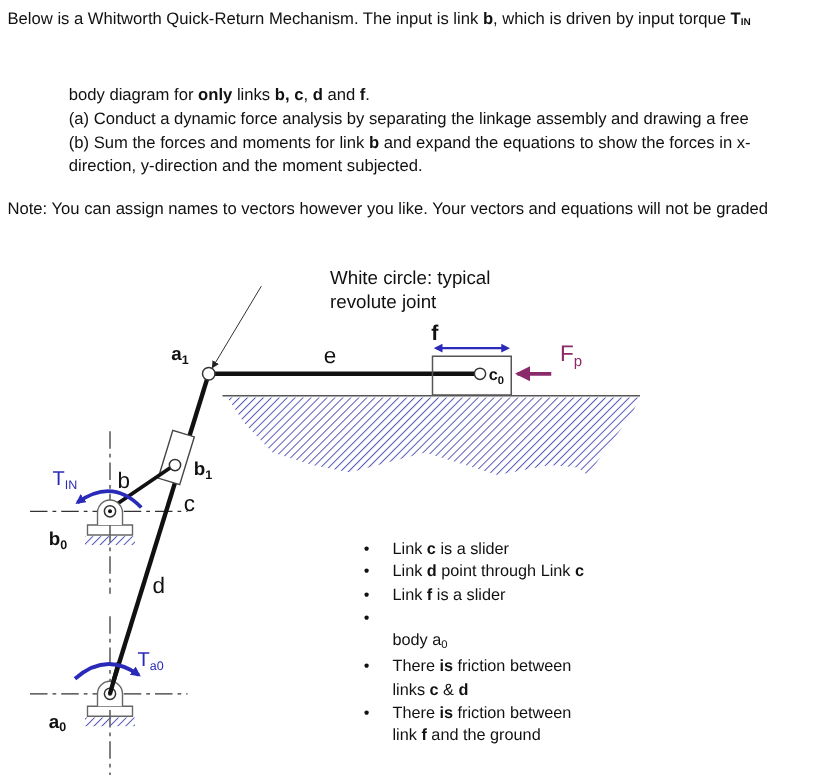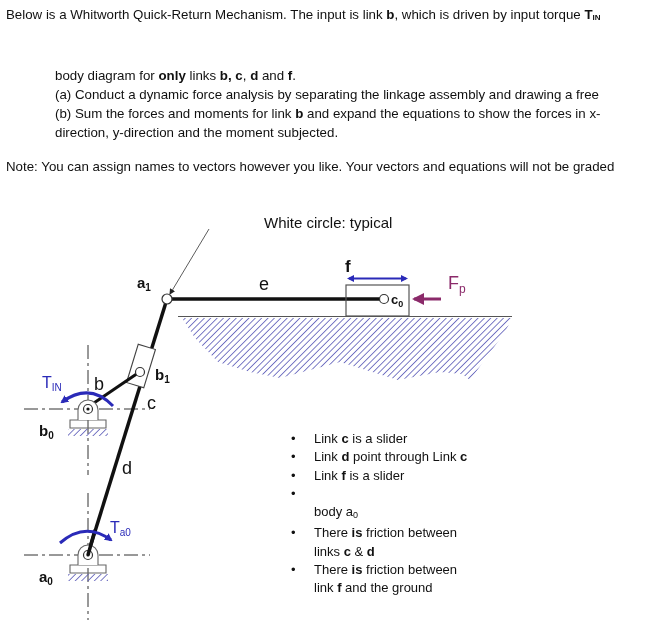--- a/index.html
+++ b/index.html
@@ -132,20 +132,21 @@
     <text x="448" y="289"><tspan>F</tspan><tspan font-size="12" dy="4">p</tspan></text>
   </g>
   <g class="label" fill="#2a2ab8" font-size="16">
     <text x="42" y="388"><tspan>T</tspan><tspan font-size="10" dy="3">IN</tspan></text>
     <text x="110" y="533"><tspan>T</tspan><tspan font-size="10" dy="3">a0</tspan></text>
   </g>
 </svg>
 
 <div class="callout">
   <div>White circle: typical</div>
+  <div>revolute joint</div>
 </div>
 
 <div class="bullets">
   <div class="bl"><span class="dot">•</span><span>Link </span><b>c</b><span> is a slider</span></div>
   <div class="bl"><span class="dot">•</span><span>Link </span><b>d</b><span> point through Link </span><b>c</b></div>
   <div class="bl"><span class="dot">•</span><span>Link </span><b>f</b><span> is a slider</span></div>
   <div class="bl"><span class="dot">•</span><br><span>body a</span><span class="sub">0</span></div>
   <div class="bl"><span class="dot">•</span><span>There </span><b>is</b><span> friction between</span><br><span>links </span><b>c</b><span> &amp; </span><b>d</b></div>
   <div class="bl"><span class="dot">•</span><span>There </span><b>is</b><span> friction between</span><br><span>link </span><b>f</b><span> and the ground</span></div>
 </div>

